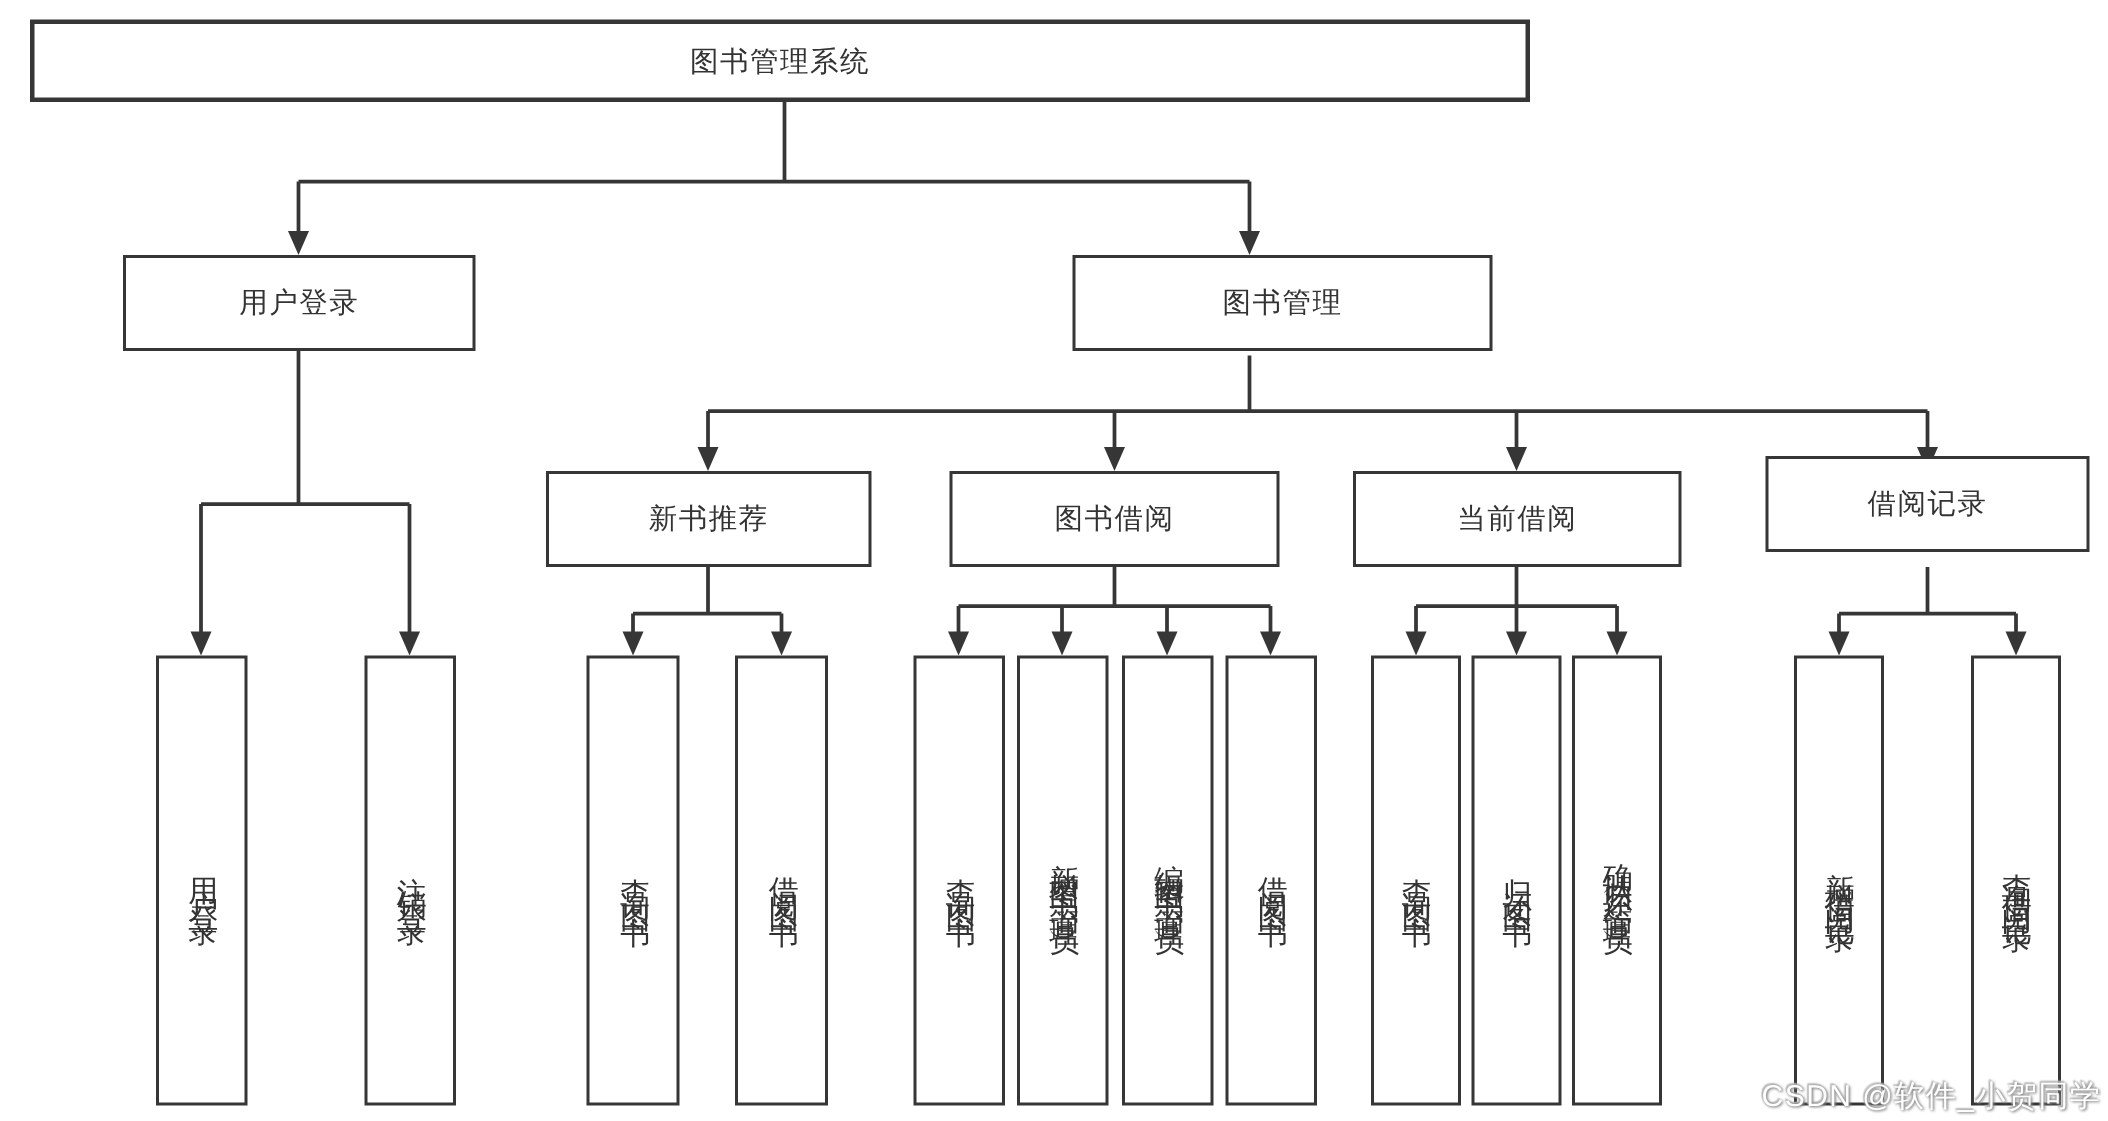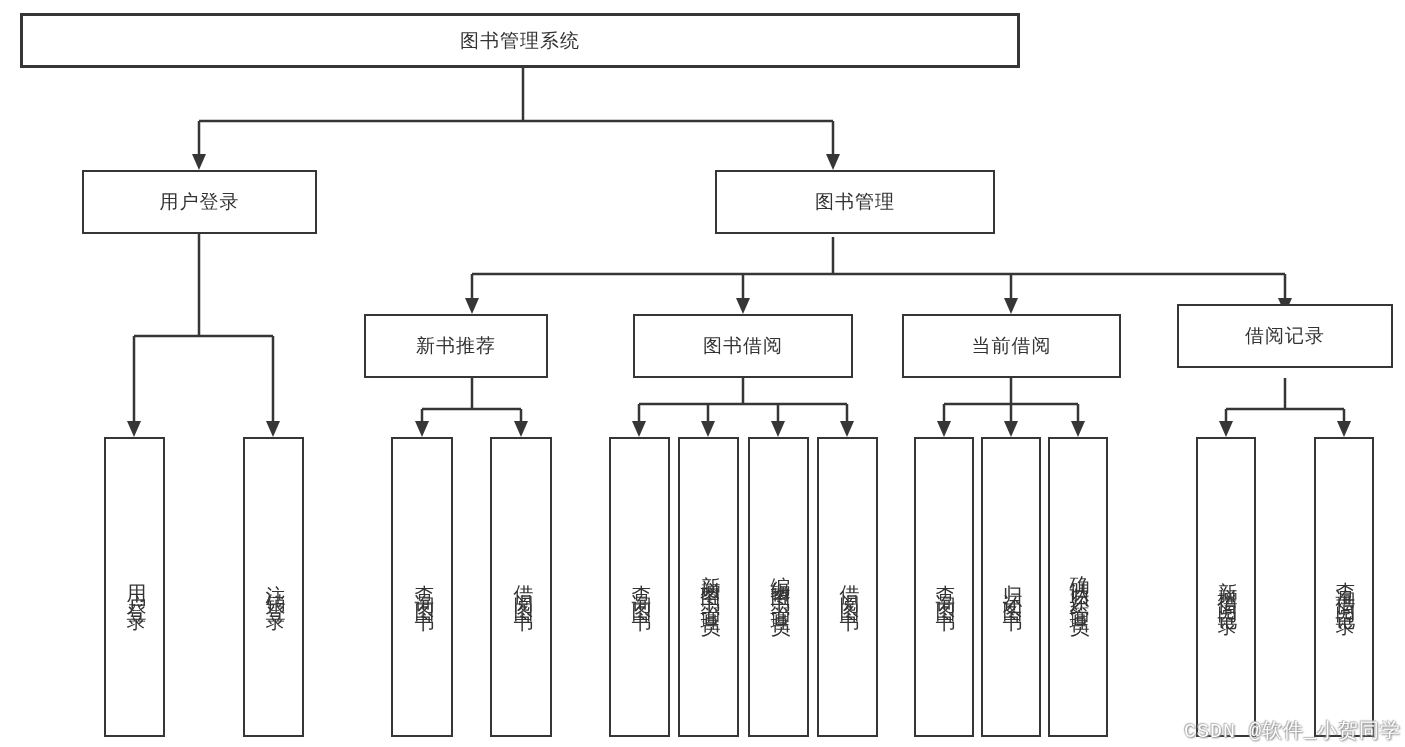--- a/index.html
+++ b/index.html
@@ -5,21 +5,21 @@
   :root{
     --line:#363636;
     --text:#333333;
     --bg:#ffffff;
   }
   html,body{margin:0;padding:0;background:var(--bg);}
   .canvas{
     position:relative;
     width:1405px;height:747px;
     background:var(--bg);
-    font-family:Liberation Mono, monospace;
+    font-family:Liberation Sans, sans-serif;
     overflow:hidden;
   }
   .connectors{position:absolute;left:0;top:0;}
   .box{
     position:absolute;box-sizing:border-box;
     border:2px solid var(--line);background:var(--bg);
     display:flex;align-items:center;justify-content:center;
     font-size:19px;color:var(--text);letter-spacing:1px;
     white-space:nowrap;
   }
@@ -72,21 +72,21 @@
       <polygon points="1219,421 1233,421 1226,437"></polygon>
       <polygon points="1337,421 1351,421 1344,437"></polygon>
     </g>
   </svg>
 
   <div class="box root" style="left:20px;top:13px;width:1000px;height:55px">图书管理系统</div>
 
   <div class="box" style="left:82px;top:170px;width:235px;height:64px">用户登录</div>
   <div class="box" style="left:715px;top:170px;width:280px;height:64px">图书管理</div>
 
-  <div class="box" style="left:364px;top:314px;width:184px;height:64px">新书推荐</div>
+  <div class="box" style="left:364px;top:314px;width:217px;height:64px">新书推荐</div>
   <div class="box" style="left:902px;top:314px;width:219px;height:64px">当前借阅</div>
   <div class="box" style="left:633px;top:314px;width:220px;height:64px">图书借阅</div>
   <div class="box" style="left:1177px;top:304px;width:216px;height:64px">借阅记录</div>
 
   <div class="leaf" style="left:104px;width:61px">用户登录</div>
   <div class="leaf" style="left:243px;width:61px">注销登录</div>
 
   <div class="leaf" style="left:391px;width:62px">查询图书</div>
   <div class="leaf" style="left:490px;width:62px">借阅图书</div>
 

